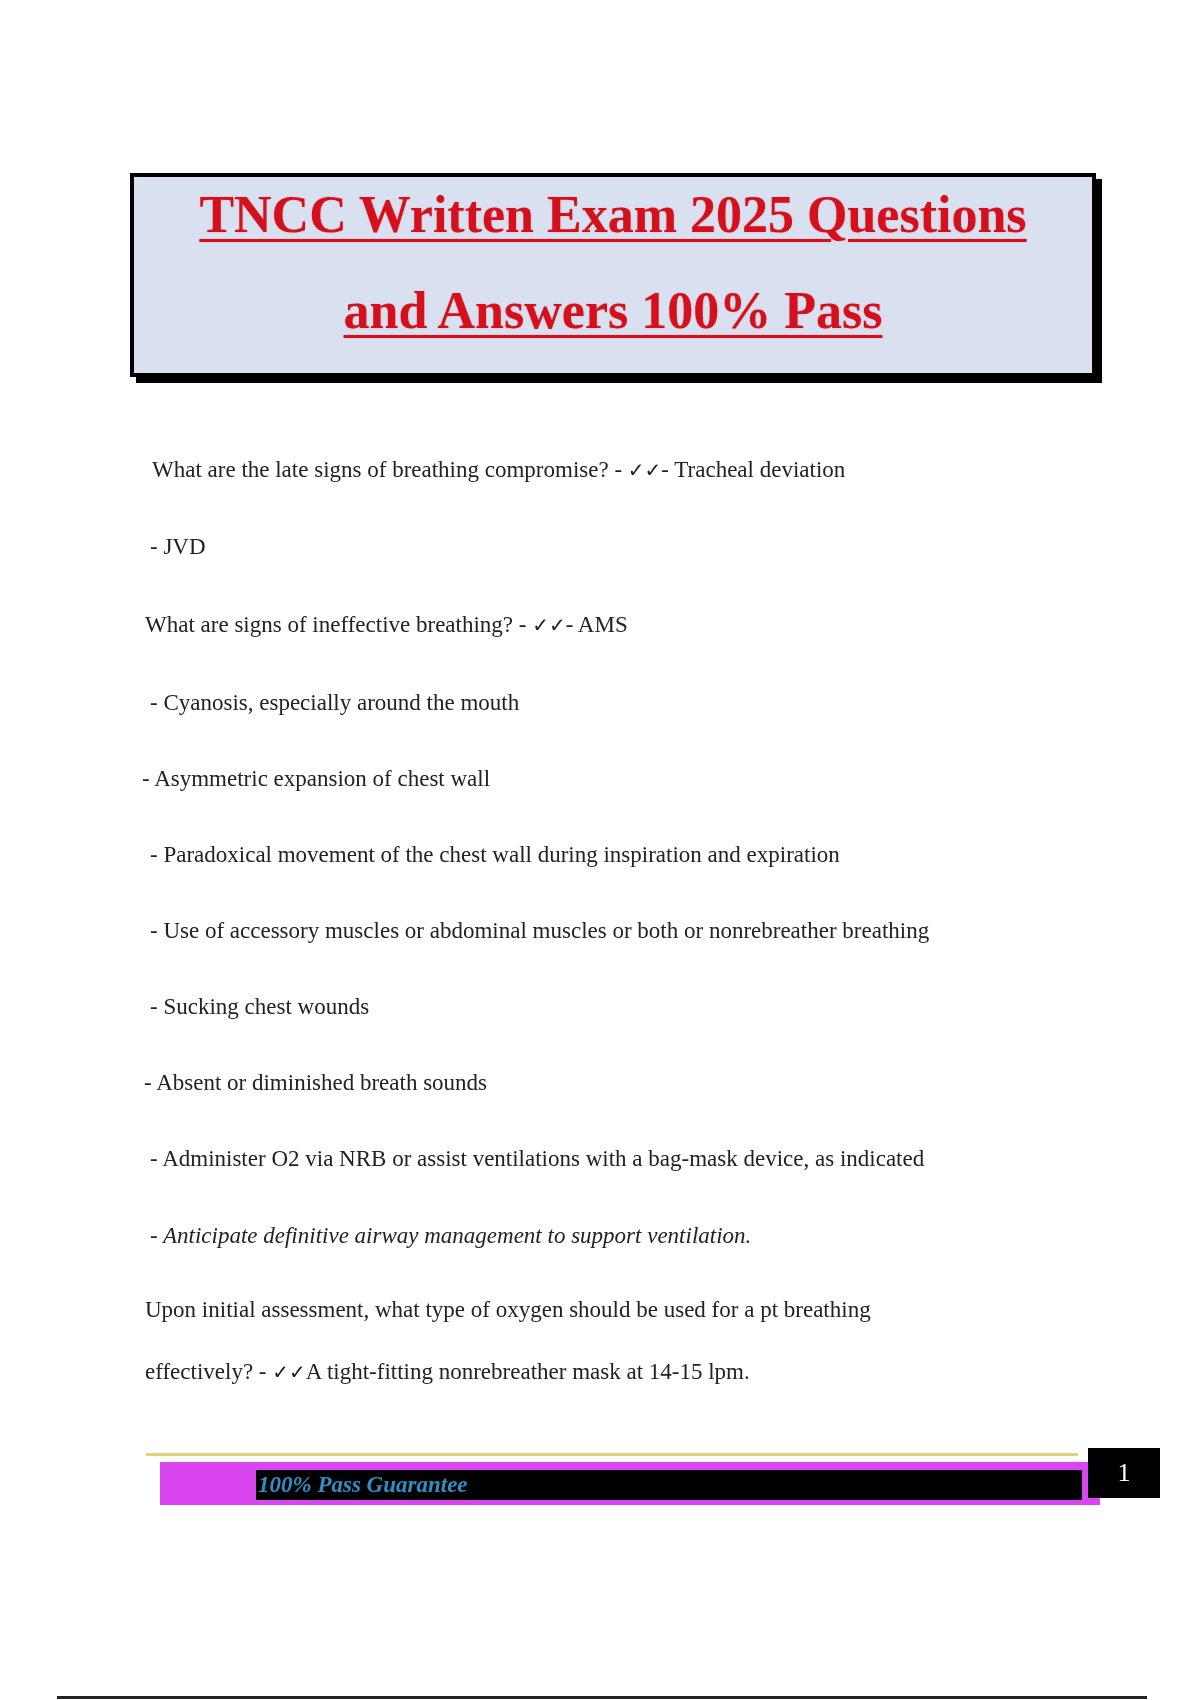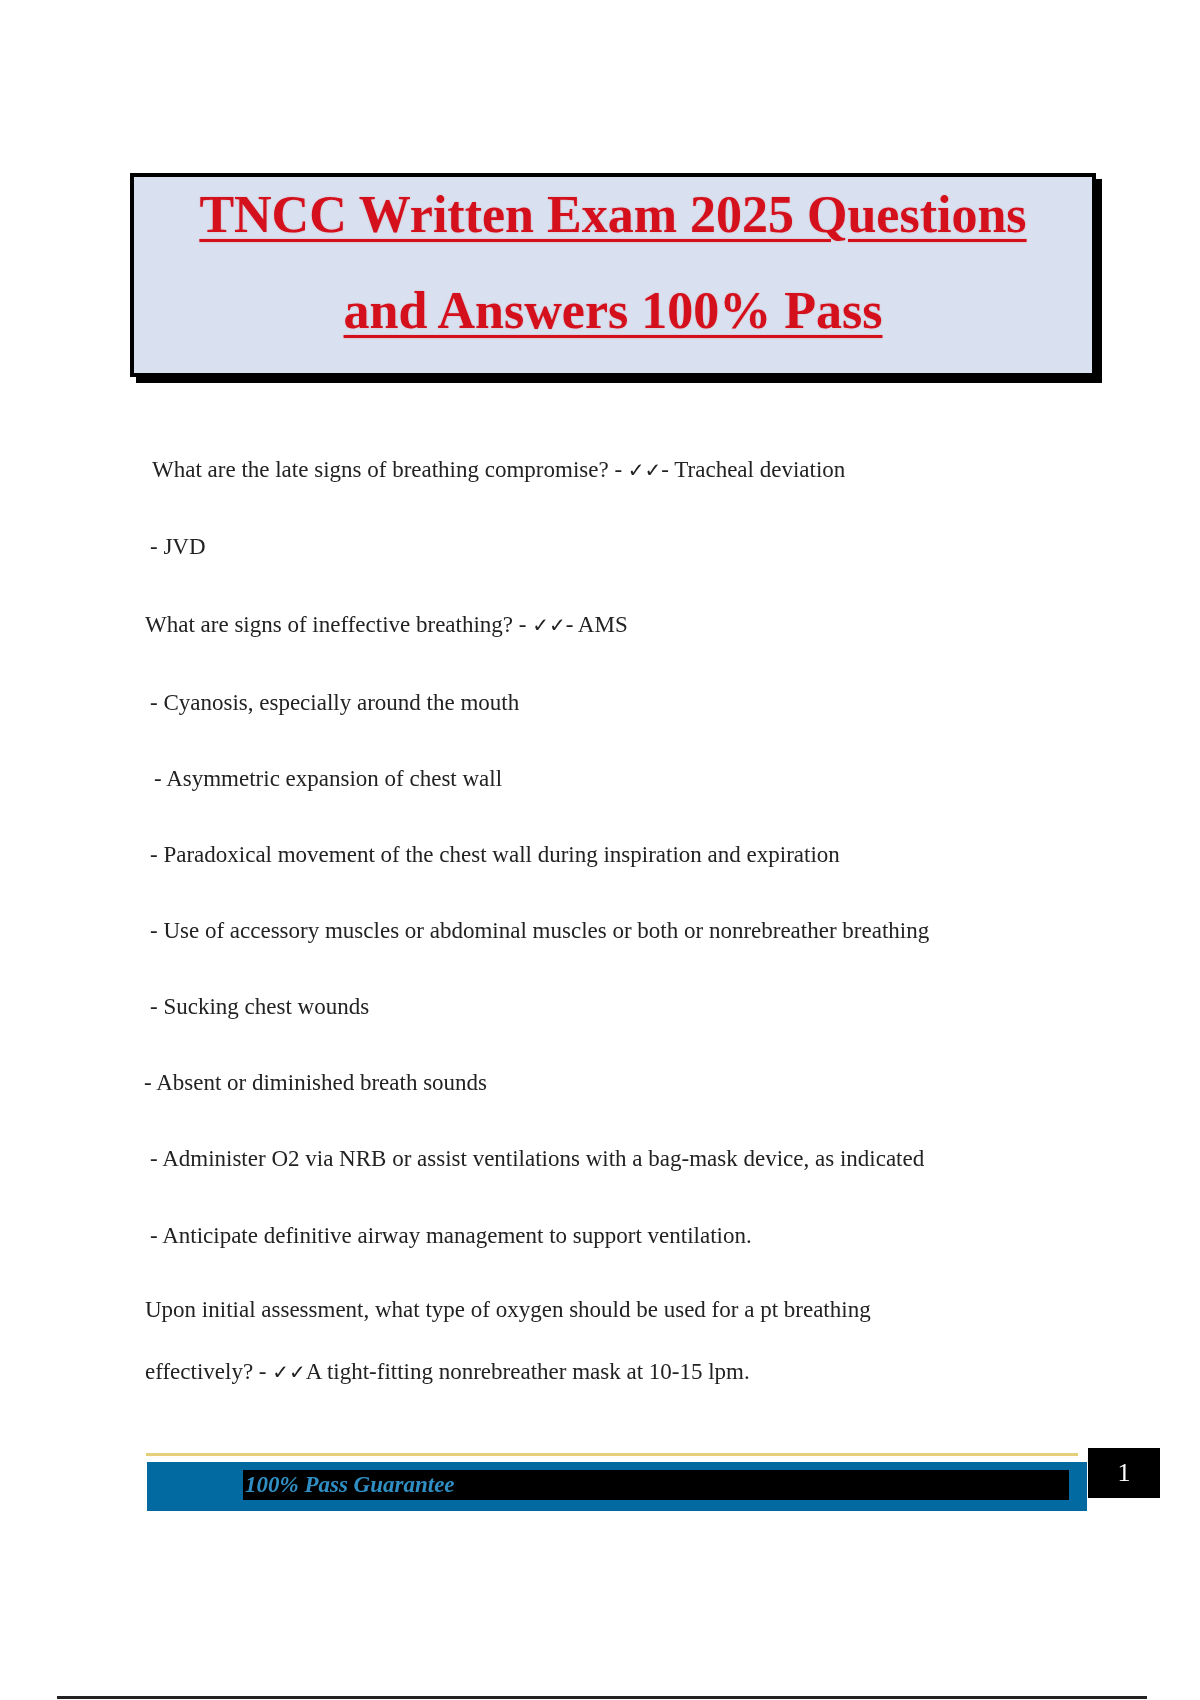--- a/index.html
+++ b/index.html
@@ -30,22 +30,22 @@
     position: absolute; font-size: 23px; color: #222;
     white-space: nowrap; line-height: 28px;
   }
   .check { font-family: "DejaVu Sans", sans-serif; font-weight: bold; font-size: 20px; }
 
   .footer-rule {
     position: absolute; left: 146px; top: 1453px; width: 932px; height: 3px;
     background: #e6cf7a;
   }
   .footer-bar {
-    position: absolute; left: 147px; top: 1462px; width: 940px; height: 49px;
-    background: #0369a1;
+    position: absolute; left: 160px; top: 1462px; width: 940px; height: 43px;
+    background: #d946ef;
   }
   .footer-inner {
     position: absolute; left: 96px; top: 8px; width: 826px; height: 30px;
     background: #000;
   }
   .footer-left {
     position: absolute; left: 2px; top: 2px; font-size: 23px;
     color: #2f8fc4; font-weight: bold; font-style: italic; white-space: nowrap;
   }
   .footer-right {
@@ -68,29 +68,29 @@
 <div class="title-box">
   <div class="title-line l1">TNCC Written Exam 2025 Questions</div>
   <div class="title-line l2">and Answers 100% Pass</div>
 </div>
 
 <div id="content">
     <div class="body-line" style="top: 456px; left: 152px;"><span>What are the late signs of breathing compromise? - </span><span class="check">✓✓</span><span>- Tracheal deviation</span></div>
     <div class="body-line" style="top: 533px; left: 150px;"><span>- JVD</span></div>
     <div class="body-line" style="top: 611px; left: 145px;"><span>What are signs of ineffective breathing? - </span><span class="check">✓✓</span><span>- AMS</span></div>
     <div class="body-line" style="top: 689px; left: 150px;"><span>- Cyanosis, especially around the mouth</span></div>
-    <div class="body-line" style="top: 765px; left: 154px;"><span>- Asymmetric expansion of chest wall</span></div>
+    <div class="body-line" style="top: 765px; left: 142px;"><span>- Asymmetric expansion of chest wall</span></div>
     <div class="body-line" style="top: 841px; left: 150px;"><span>- Paradoxical movement of the chest wall during inspiration and expiration</span></div>
     <div class="body-line" style="top: 917px; left: 150px;"><span>- Use of accessory muscles or abdominal muscles or both or nonrebreather breathing</span></div>
     <div class="body-line" style="top: 993px; left: 150px;"><span>- Sucking chest wounds</span></div>
     <div class="body-line" style="top: 1069px; left: 144px;"><span>- Absent or diminished breath sounds</span></div>
     <div class="body-line" style="top: 1145px; left: 150px;"><span>- Administer O2 via NRB or assist ventilations with a bag-mask device, as indicated</span></div>
-    <div class="body-line" style="top: 1222px; left: 150px;"><span>- Anticipate definitive airway management to support ventilation.</span></div>
+    <div class="body-line" style="top: 1222px; left: 150px; font-style: italic;"><span>- Anticipate definitive airway management to support ventilation.</span></div>
     <div class="body-line" style="top: 1296px; left: 145px;"><span>Upon initial assessment, what type of oxygen should be used for a pt breathing</span></div>
-    <div class="body-line" style="top: 1358px; left: 145px;"><span>effectively? - </span><span class="check">✓✓</span><span>A tight-fitting nonrebreather mask at 10-15 lpm.</span></div>
+    <div class="body-line" style="top: 1358px; left: 145px;"><span>effectively? - </span><span class="check">✓✓</span><span>A tight-fitting nonrebreather mask at 14-15 lpm.</span></div>
   </div>
 
 <div class="footer-rule"></div>
 <div class="footer-bar">
   <div class="footer-inner">
     <span class="footer-left">100% Pass Guarantee</span>
   </div>
 </div>
 <div class="page-num">1</div>
 <div class="bottom-rule"></div>

